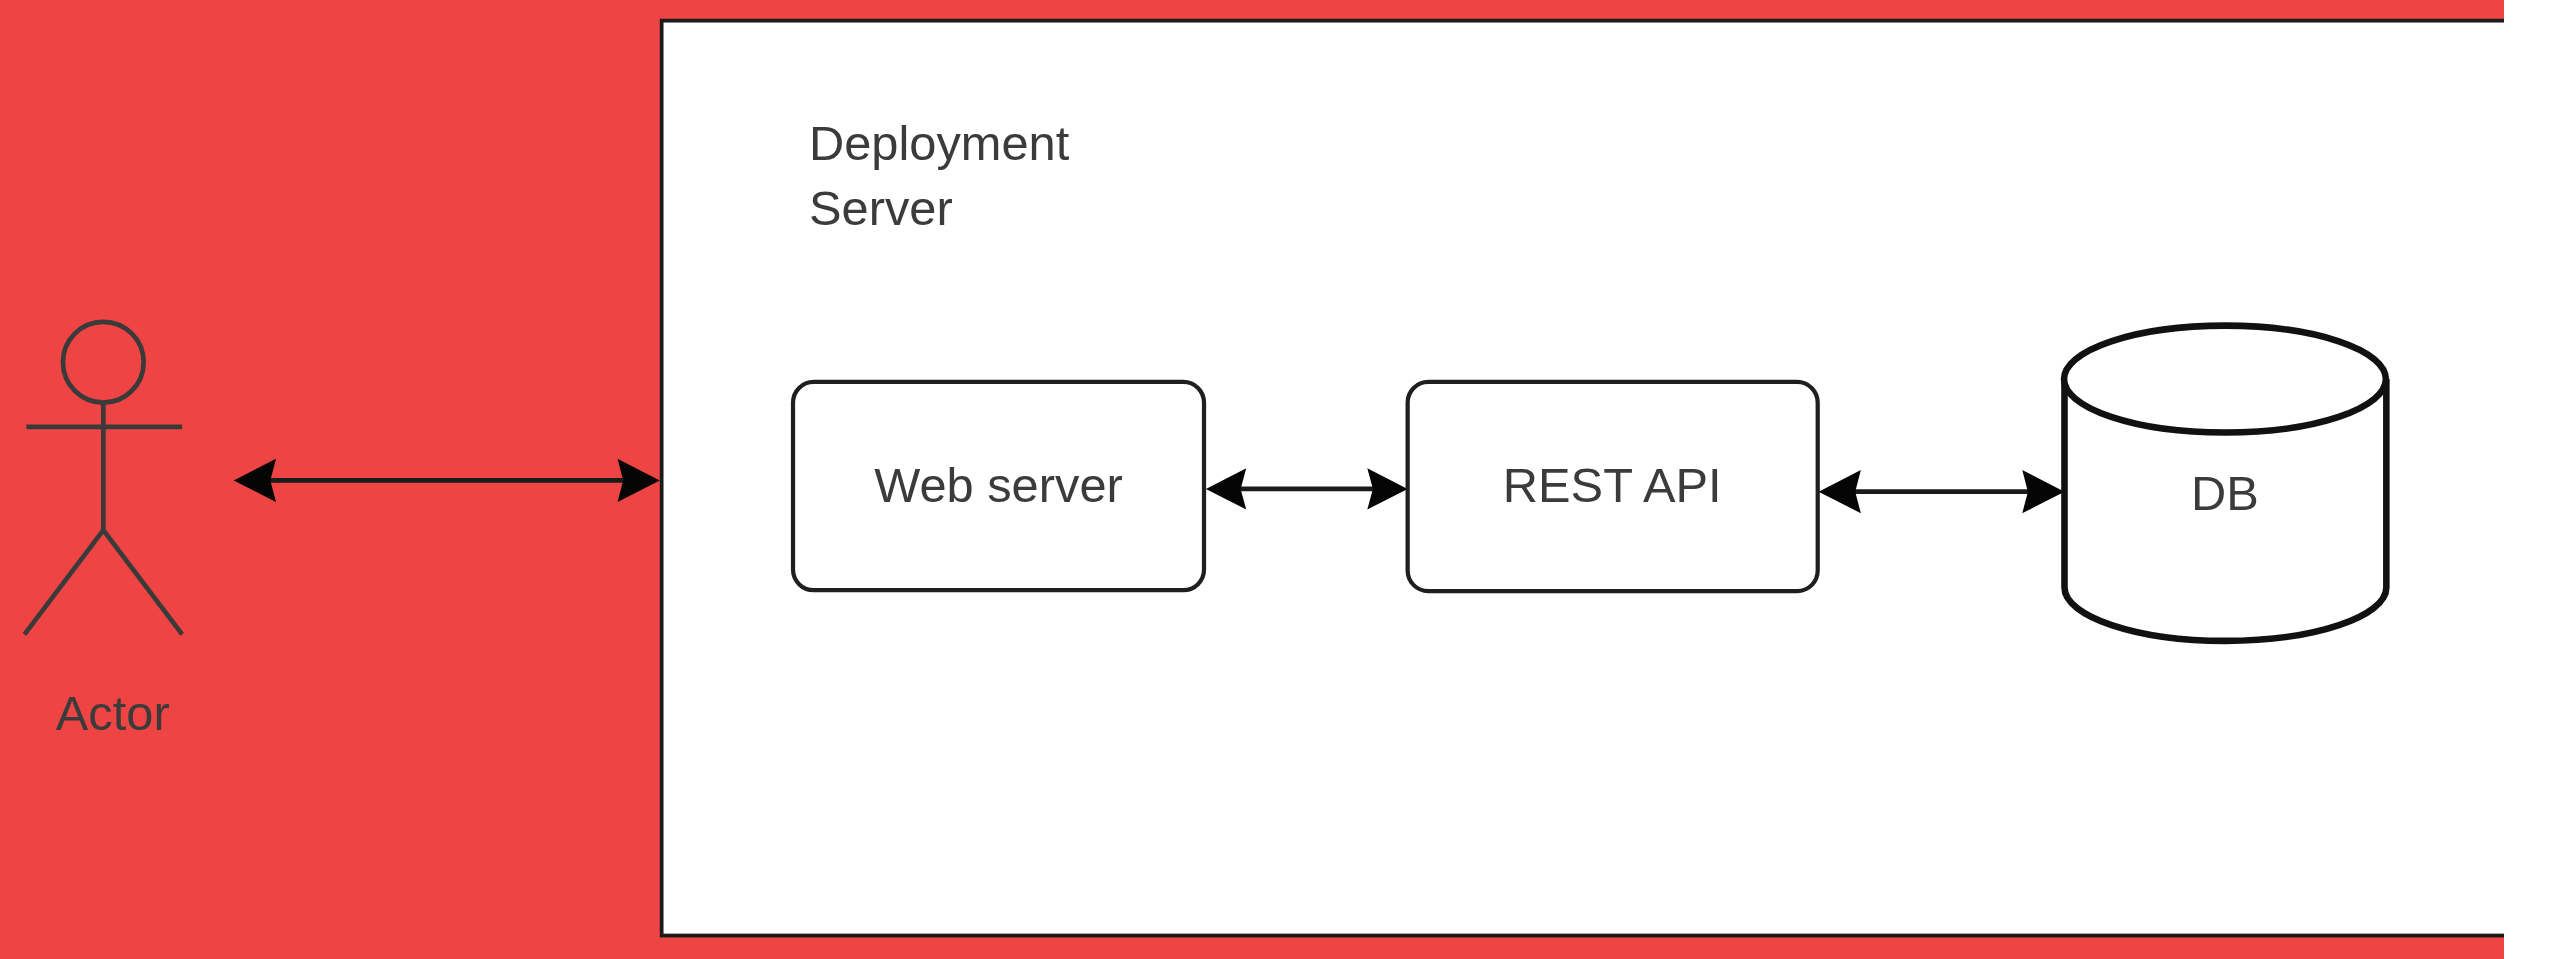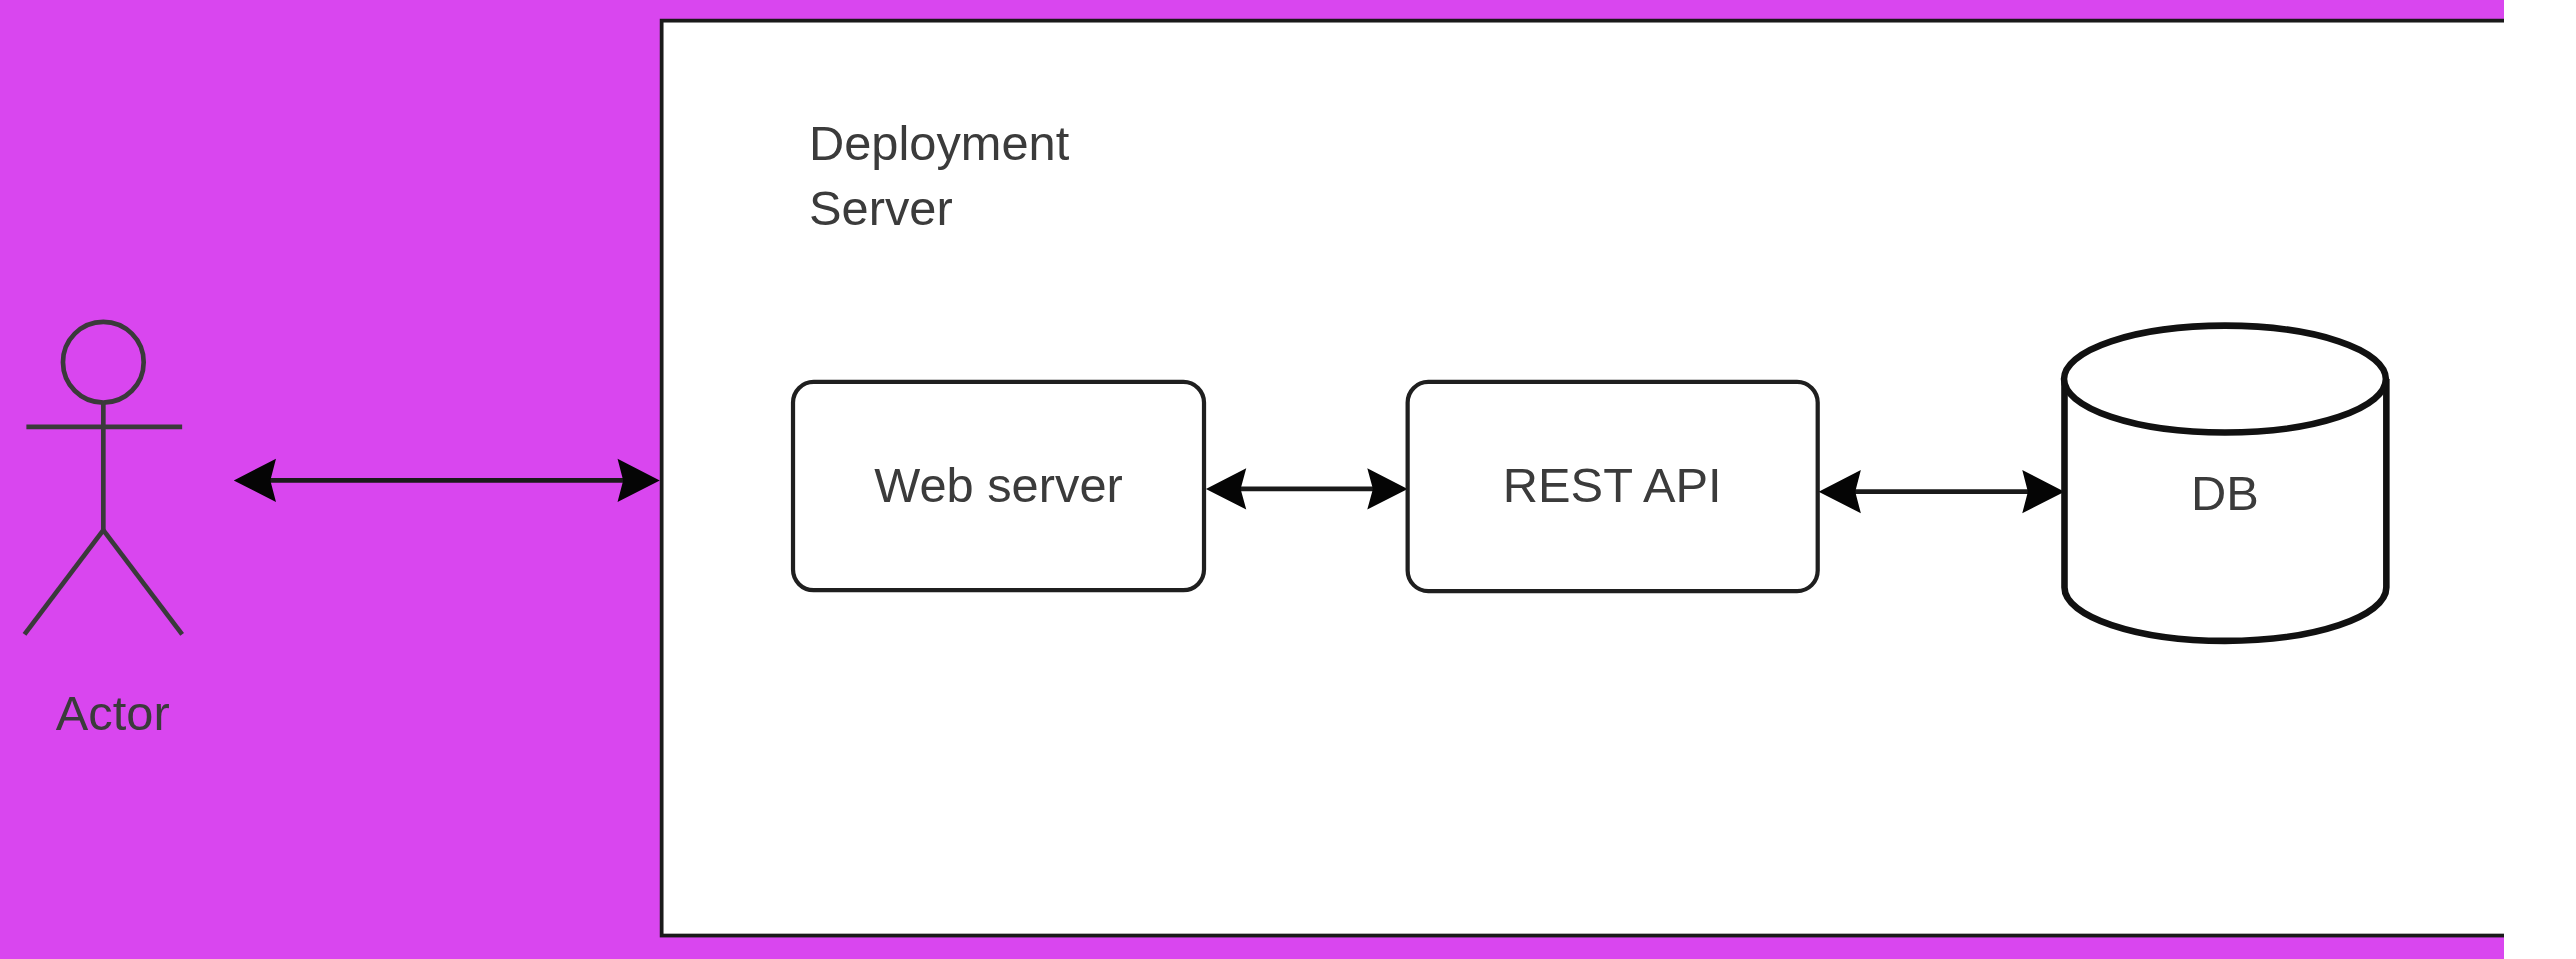--- a/index.html
+++ b/index.html
@@ -8,21 +8,21 @@
     padding: 0;
     background: #ffffff;
   }
   body {
     font-family: "Liberation Sans", sans-serif;
   }
   #canvas {
     position: relative;
     width: 2504px;
     height: 959px;
-    background: #d946ef;
+    background: #ef4444;
     overflow: hidden;
   }
   #diagram-svg {
     position: absolute;
     left: 0;
     top: 0;
     width: 2576px;
     height: 959px;
     display: block;
   }

